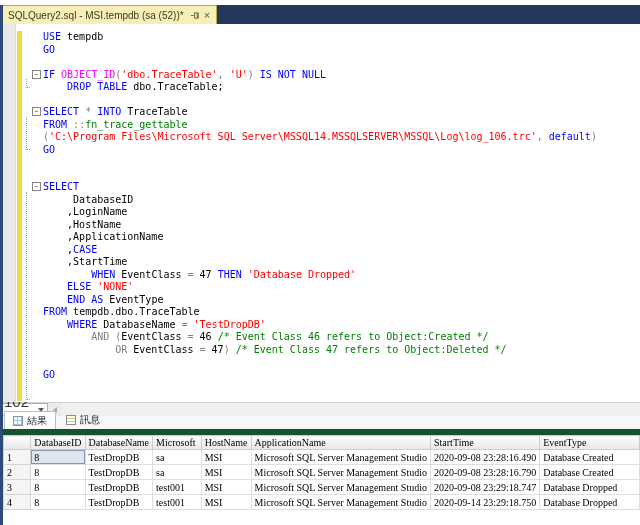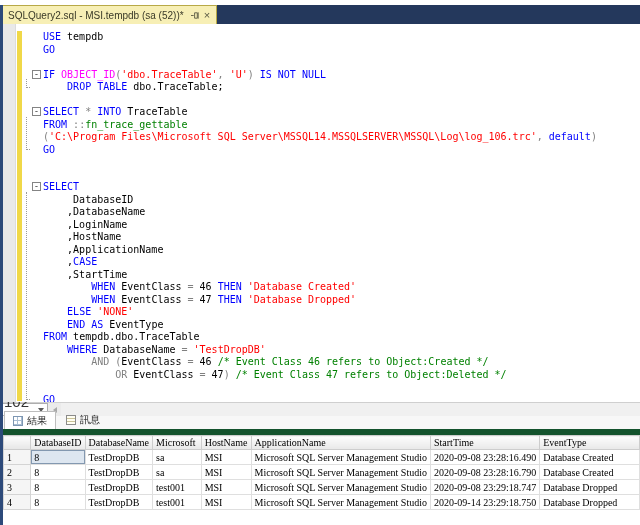--- a/index.html
+++ b/index.html
@@ -91,27 +91,25 @@
         <div class="code-line"><span class="t-id">    </span><span class="t-kw">DROP TABLE</span><span class="t-id"> dbo.TraceTable;</span></div>
         <div class="code-line">&nbsp;</div>
         <div class="code-line"><span class="fold-box">-</span><span class="t-kw">SELECT </span><span class="t-op">* </span><span class="t-kw">INTO</span><span class="t-id"> TraceTable</span></div>
         <div class="code-line"><span class="t-kw">FROM </span><span class="t-op">::</span><span class="t-sysfn">fn_trace_gettable</span></div>
         <div class="code-line"><span class="t-op">(</span><span class="t-str">'C:\Program Files\Microsoft SQL Server\MSSQL14.MSSQLSERVER\MSSQL\Log\log_106.trc'</span><span class="t-op">, </span><span class="t-kw">default</span><span class="t-op">)</span></div>
         <div class="code-line"><span class="t-kw">GO</span></div>
         <div class="code-line">&nbsp;</div>
         <div class="code-line">&nbsp;</div>
         <div class="code-line"><span class="fold-box">-</span><span class="t-kw">SELECT</span></div>
         <div class="code-line"><span class="t-id">     DatabaseID</span></div>
-        <div class="code-line"><span class="t-id">    ,DatabaseName</span></div>
         <div class="code-line"><span class="t-id">    ,LoginName</span></div>
         <div class="code-line"><span class="t-id">    ,HostName</span></div>
         <div class="code-line"><span class="t-id">    ,ApplicationName</span></div>
         <div class="code-line"><span class="t-id">    ,</span><span class="t-kw">CASE</span></div>
         <div class="code-line"><span class="t-id">    ,StartTime</span></div>
-        <div class="code-line"><span class="t-id">        </span><span class="t-kw">WHEN</span><span class="t-id"> EventClass </span><span class="t-op">= </span><span class="t-id">46 </span><span class="t-kw">THEN</span><span class="t-str"> 'Database Created'</span></div>
         <div class="code-line"><span class="t-id">        </span><span class="t-kw">WHEN</span><span class="t-id"> EventClass </span><span class="t-op">= </span><span class="t-id">47 </span><span class="t-kw">THEN</span><span class="t-str"> 'Database Dropped'</span></div>
         <div class="code-line"><span class="t-id">    </span><span class="t-kw">ELSE</span><span class="t-str"> 'NONE'</span></div>
         <div class="code-line"><span class="t-id">    </span><span class="t-kw">END AS</span><span class="t-id"> EventType</span></div>
         <div class="code-line"><span class="t-kw">FROM</span><span class="t-id"> tempdb.dbo.TraceTable</span></div>
         <div class="code-line"><span class="t-id">    </span><span class="t-kw">WHERE</span><span class="t-id"> DatabaseName </span><span class="t-op">= </span><span class="t-str">'TestDropDB'</span></div>
         <div class="code-line"><span class="t-id">        </span><span class="t-op">AND (</span><span class="t-id">EventClass </span><span class="t-op">= </span><span class="t-id">46 </span><span class="t-cm">/* Event Class 46 refers to Object:Created */</span></div>
         <div class="code-line"><span class="t-id">            </span><span class="t-op">OR </span><span class="t-id">EventClass </span><span class="t-op">= </span><span class="t-id">47</span><span class="t-op">) </span><span class="t-cm">/* Event Class 47 refers to Object:Deleted */</span></div>
         <div class="code-line">&nbsp;</div>
         <div class="code-line"><span class="t-kw">GO</span></div>
       </div>

